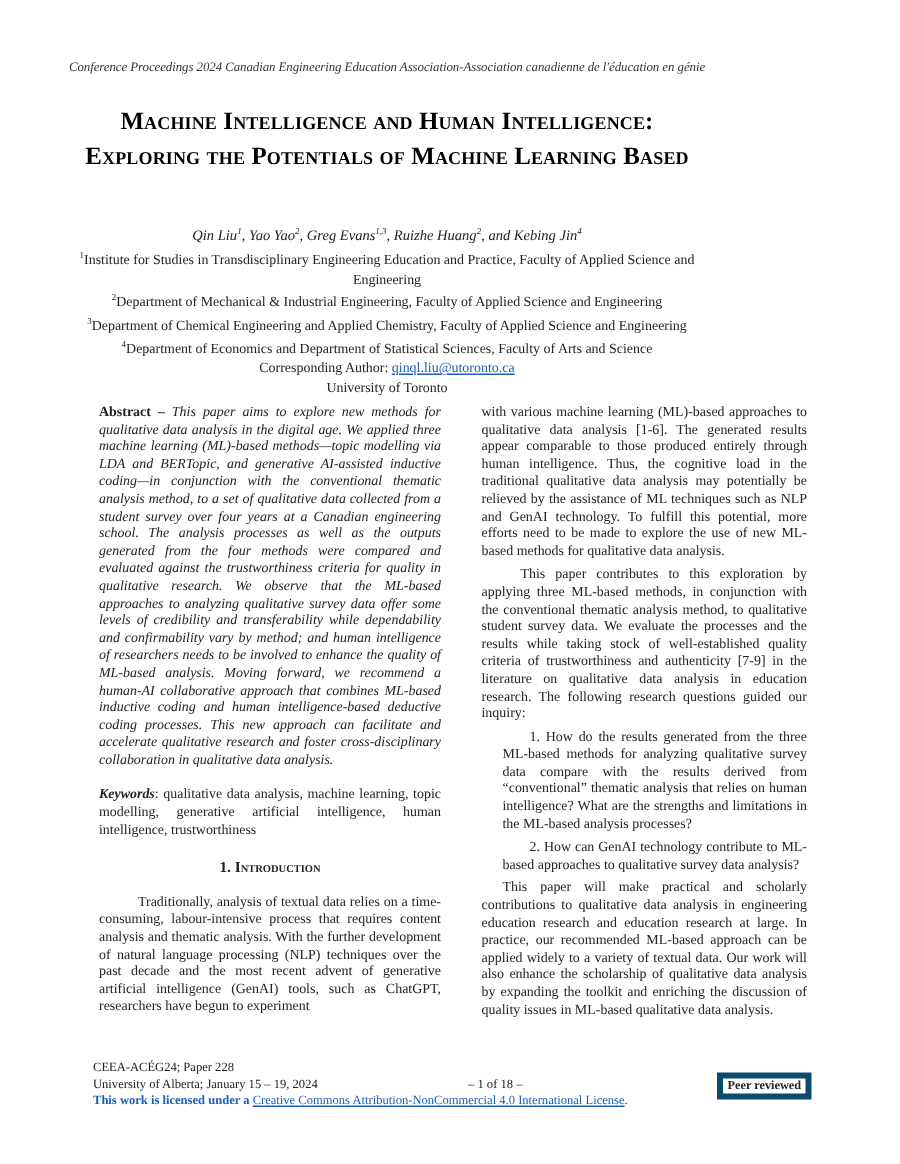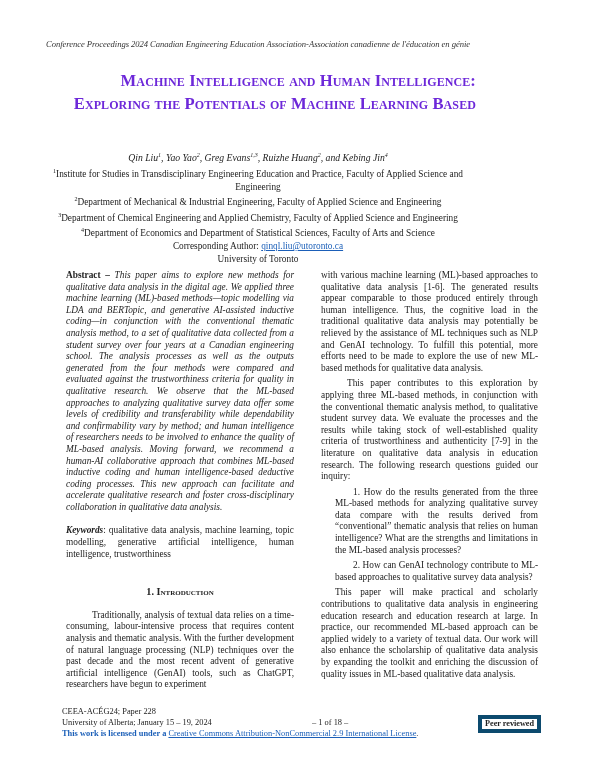--- a/index.html
+++ b/index.html
@@ -1,31 +1,31 @@
 <!DOCTYPE html>
 <html><head>
   <meta charset="utf-8">
   <style>
     html, body { margin:0; padding:0; background:#ffffff; }
     body { width:600px; height:776px; position:relative; overflow:hidden; font-family:"Liberation Serif", serif; color:#1a1a1a; }
     .page { position:absolute; left:0; top:0; width:516px; height:776px; }
     .running-header { position:absolute; left:0; right:0; top:39px; text-align:center; font-style:italic; font-size:8.6px; color:#333; letter-spacing:-0.05px; }
-    .title { position:absolute; left:40px; right:40px; top:70px; text-align:right; font-weight:bold; font-size:16.6px; line-height:22.6px; color:#6d28d9; font-variant:small-caps; letter-spacing:0.1px; }
+    .title { position:absolute; left:40px; right:40px; top:70px; text-align:center; font-weight:bold; font-size:16.6px; line-height:22.6px; color:#000000; font-variant:small-caps; letter-spacing:0.1px; }
     .authors-block { position:absolute; left:40px; right:40px; top:149px; text-align:center; font-size:9.3px; line-height:12.6px; color:#222; }
     .authors { font-style:italic; font-size:9.7px; }
     .authors sup, .aff sup { font-size:6px; }
     .email { color:#1b5fb8; text-decoration:underline; }
     .col { position:absolute; top:266px; font-size:9.3px; line-height:11.6px; color:#222; text-align:justify; }
     .col-left { left:62px; width:236px; }
     .col-right { left:317px; width:225px; }
     .abstract { font-style:italic; text-align:justify; }
     .abstract .lead { font-style:normal; font-weight:bold; }
     .keywords { margin-top:12px; }
     .keywords .lead { font-style:italic; font-weight:bold; }
-    .section-heading { text-align:center; font-weight:bold; font-variant:small-caps; font-size:10.2px; margin:26px 0 12px; }
+    .section-heading { text-align:center; font-weight:bold; font-variant:small-caps; font-size:10.2px; margin:13px 0 12px; }
     .indent { text-indent:26px; }
     .rq { padding-left:14px; text-indent:18px; }
     p { margin:4px; }
     .footer { position:absolute; left:62px; top:706px; width:480px; font-size:8.4px; line-height:11px; color:#222; }
     .page-num { position:absolute; left:250px; top:11px; }
     .peer { position:absolute; left:416px; top:9px; border:4px solid #0c4a6e; padding:0 3px; font-weight:bold; font-size:8.2px; line-height:10px; }
     .license { color:#1b5fb8; font-weight:bold; }
     .license a { color:#1b5fb8; text-decoration:underline; font-weight:normal; }
   </style>
 </head>
@@ -72,17 +72,17 @@
     <p class="rq">2. How can GenAI technology contribute to ML-based approaches to qualitative survey data analysis?</p>
     <p class="indent" style="text-indent:14px;">This paper will make practical and scholarly contributions to qualitative data analysis in engineering education research and education research at large. In practice, our recommended ML-based approach can be applied widely to a variety of textual data. Our work will also enhance the scholarship of qualitative data analysis by expanding the toolkit and enriching the discussion of quality issues in ML-based qualitative data analysis.</p>
   </div>
 
   <div class="footer">
     <div>CEEA-ACÉG24; Paper 228</div>
     <div>University of Alberta; January 15 – 19, 2024</div>
     <span class="page-num">– 1 of 18 –</span>
     <span class="peer">Peer reviewed</span>
     <div class="license">
-      <span>This work is licensed under a </span><a>Creative Commons Attribution-NonCommercial 2.9 International License</a><span style="color:#222;font-weight:normal;">.</span>
+      <span>This work is licensed under a </span><a>Creative Commons Attribution-NonCommercial 4.0 International License</a><span style="color:#222;font-weight:normal;">.</span>
     </div>
   </div>
 
 </div>
 
 </body></html>

